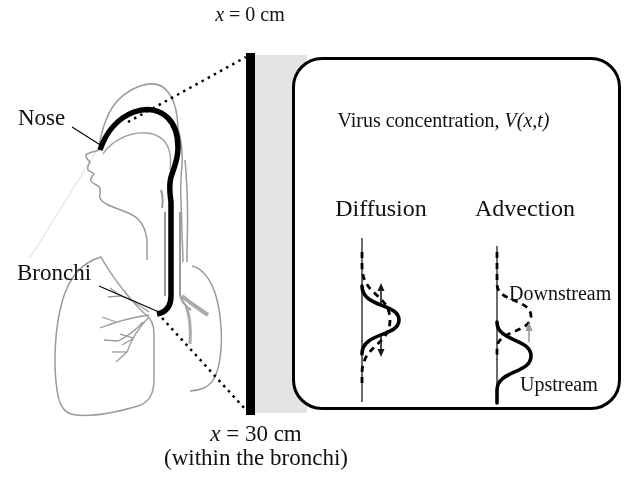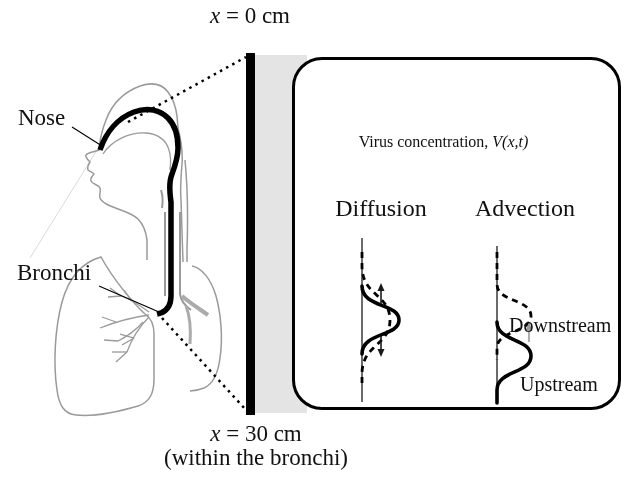--- a/index.html
+++ b/index.html
@@ -6,34 +6,34 @@
   .canvas{
     position:relative;width:640px;height:480px;background:#ffffff;overflow:hidden;
     font-family:"Liberation Serif","DejaVu Serif",serif;color:#111;
   }
   svg{display:block;}
   .layer{position:absolute;left:0;top:0;pointer-events:none;}
   .txt{position:absolute;white-space:nowrap;line-height:1.05;}
   .math{font-style:italic;}
   .axis-note{display:block;text-align:center;}
   .center{text-align:center;}
-  .top-label{left:150px;top:4px;width:200px;font-size:23px;font-family:Liberation Serif, serif;}
+  .top-label{left:150px;top:4px;width:200px;font-size:20px;font-family:Liberation Serif, serif;}
   .bottom-label{left:136px;top:422px;width:240px;font-size:23px;}
   .nose-label{left:18px;top:106px;font-size:23px;}
   .bronchi-label{left:17px;top:261px;font-size:23px;}
   .panel{
     position:absolute;left:292px;top:57px;width:329px;height:353px;
     background:#ffffff;border:3px solid #000;border-radius:30px;box-sizing:border-box;
   }
-  .panel-title{left:292px;top:110px;width:303px;font-size:16px;margin-top:24px;}
+  .panel-title{left:292px;top:110px;width:303px;font-size:20px;}
   .col-heading{top:196px;width:140px;font-size:24px;}
   .diffusion-heading{left:311px;}
   .advection-heading{left:455px;}
   .stream-label{font-size:20px;}
-  .downstream{left:509px;top:283px;margin-top:32px;}
+  .downstream{left:509px;top:283px;}
   .upstream{left:520px;top:366px;margin-top:8px;}
 </style>
 </head>
 <body>
 
 <div class="canvas">
 
   <svg class="layer" width="640" height="480" viewBox="0 0 640 480">
 
     <path d="M 97,150 L 30,258" stroke="#d9d9d9" stroke-width="1" fill="none"></path>

